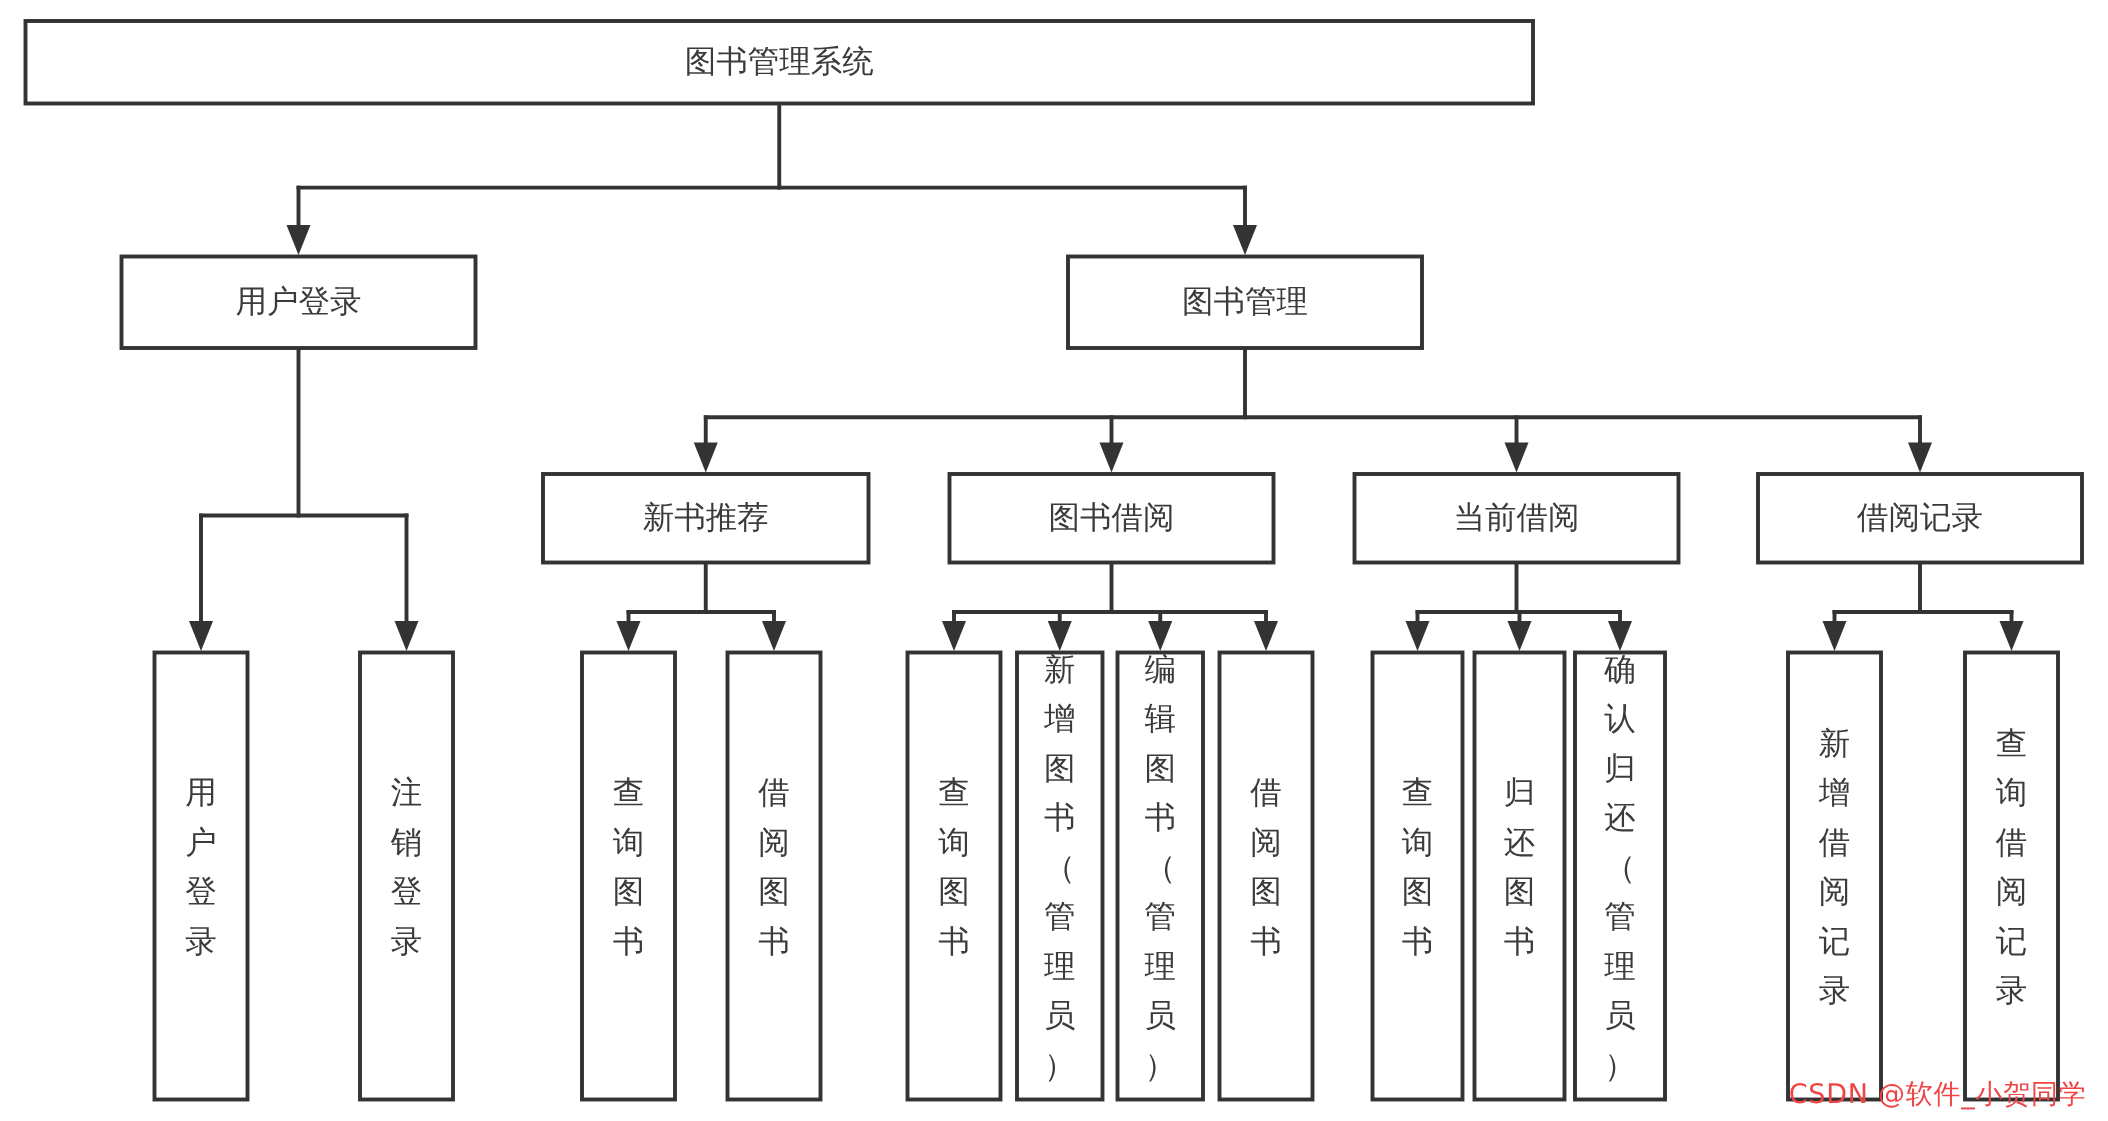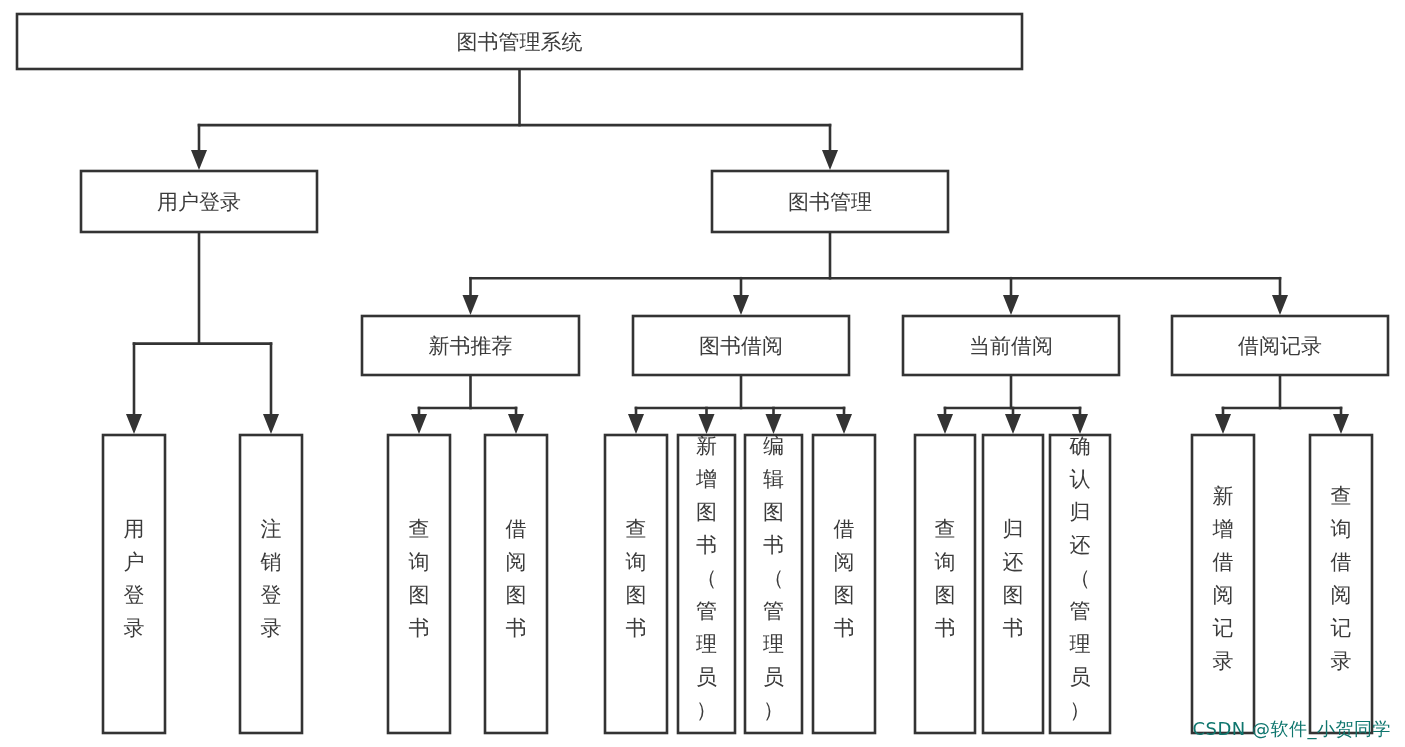--- a/index.html
+++ b/index.html
@@ -54,21 +54,21 @@
     font-family: "DejaVu Sans", "Liberation Sans", sans-serif;
     font-size: 21px;
     text-anchor: middle;
   }
   .watermark-text {
     position: absolute;
     right: 14px;
     bottom: 6px;
     font-family: "DejaVu Sans", "Liberation Sans", sans-serif;
     font-size: 18px;
-    color: #0f766e;
+    color: #ef4444;
     white-space: nowrap;
     letter-spacing: 0.5px;
   }
 </style>
 </head>
 <body>
 
 <div id="diagram-root">
   <svg class="diagram-canvas" viewBox="0 0 1405 747">
     <g id="edge-layer">

